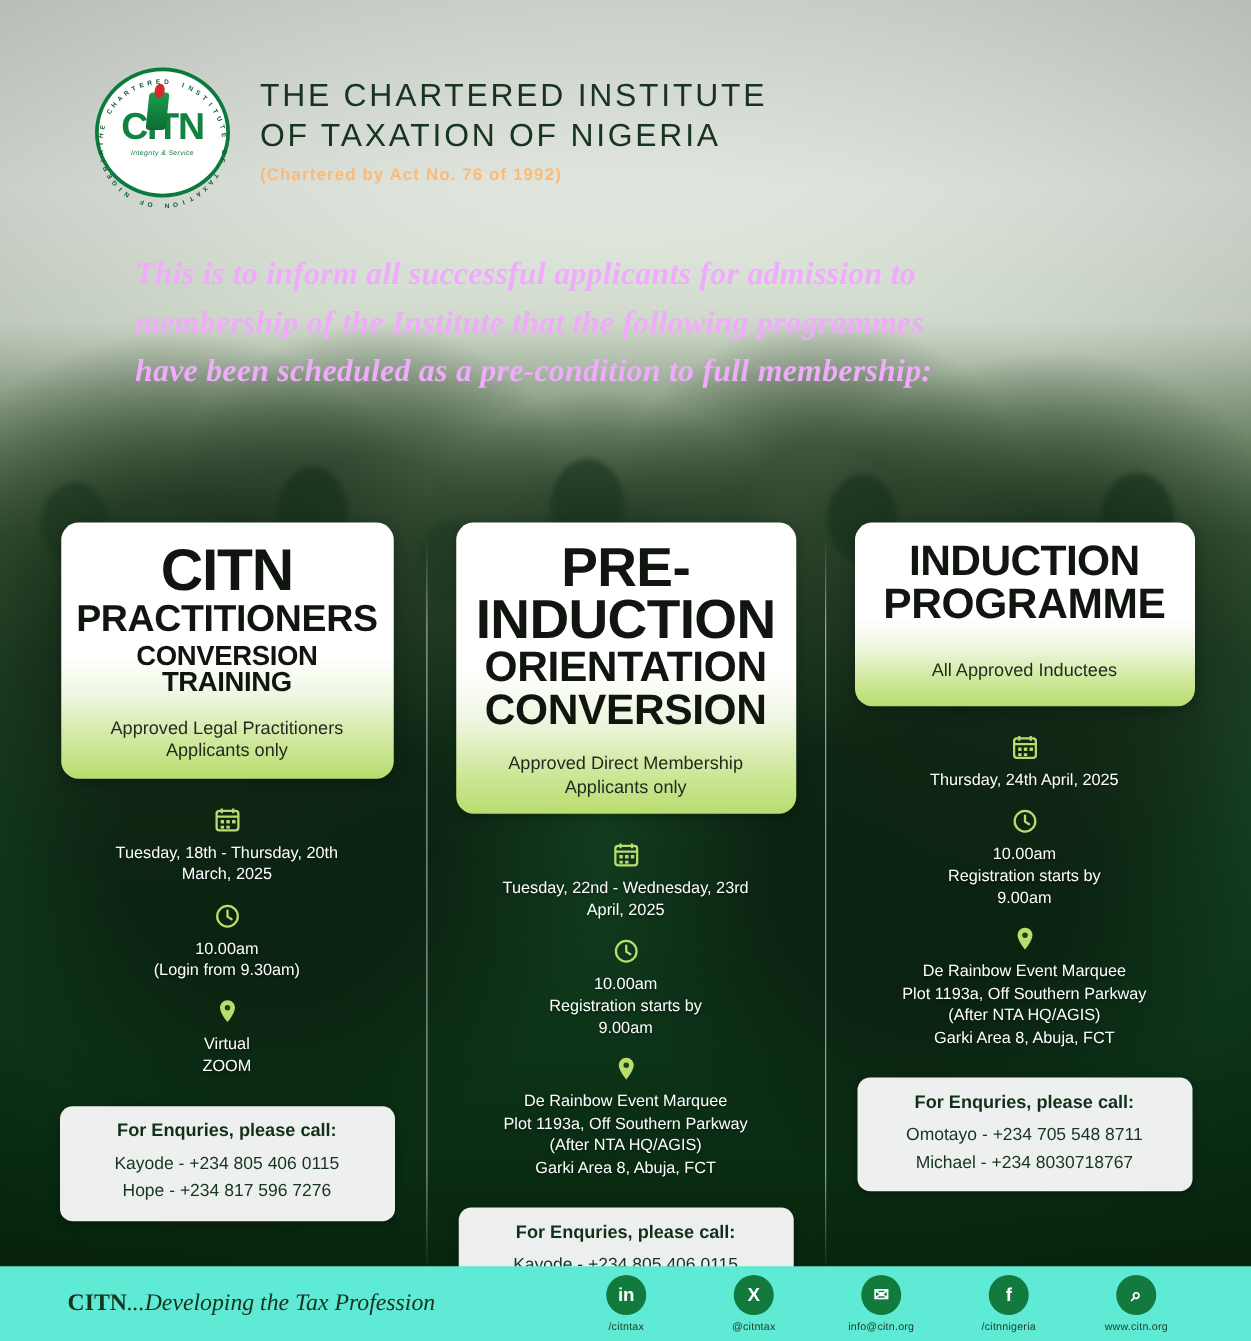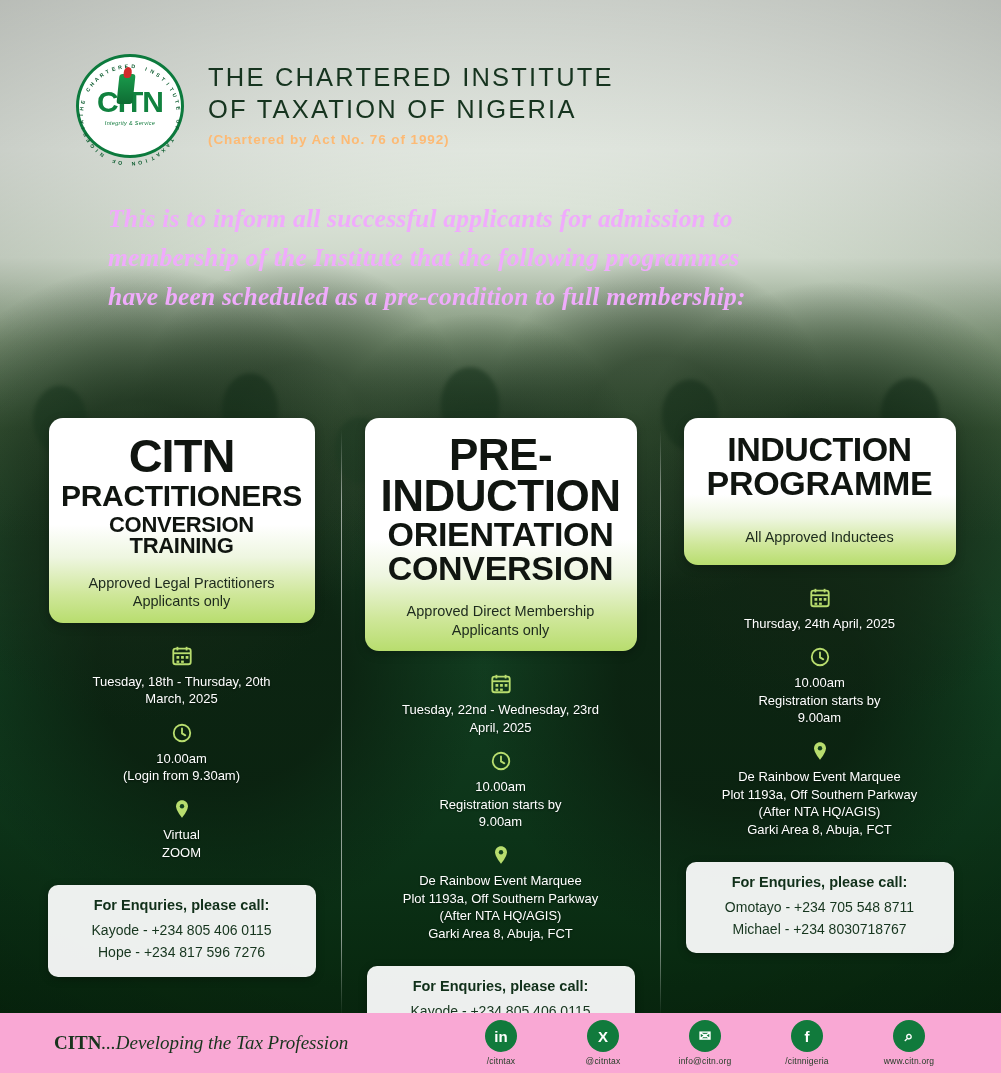--- a/index.html
+++ b/index.html
@@ -286,21 +286,21 @@
     margin-bottom: 7px;
     color: #11301a;
   }
   .enq-line { font-size: 14px; line-height: 1.55; color: #16351e; }
 
   
   .footer {
     position: absolute;
     left: 0; right: 0; bottom: 0;
     height: 60px;
-    background: #f9a8d4;
+    background: #5eead4;
     z-index: 8;
     display: flex;
     align-items: center;
   }
   .footer-tag {
     position: absolute;
     left: 54px;
     font-family: "Liberation Serif", serif;
     font-size: 19px;
     color: #18341d;

